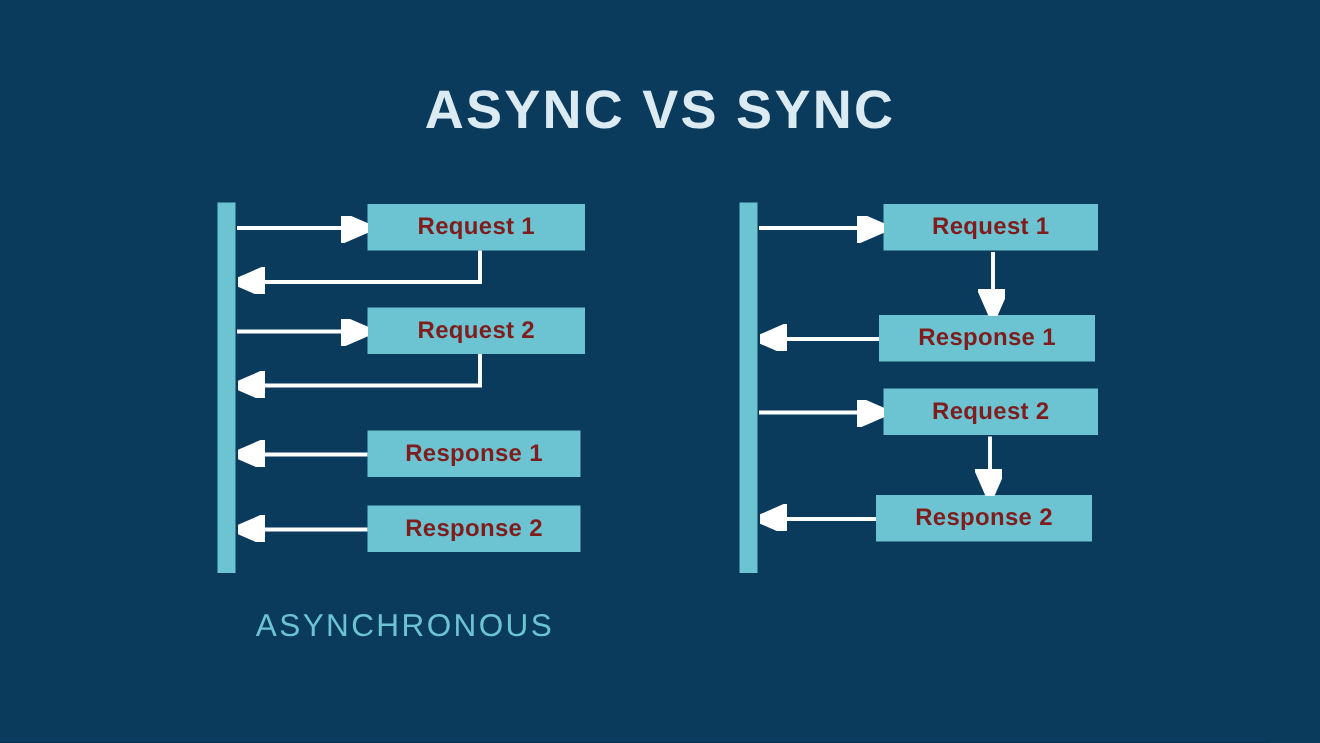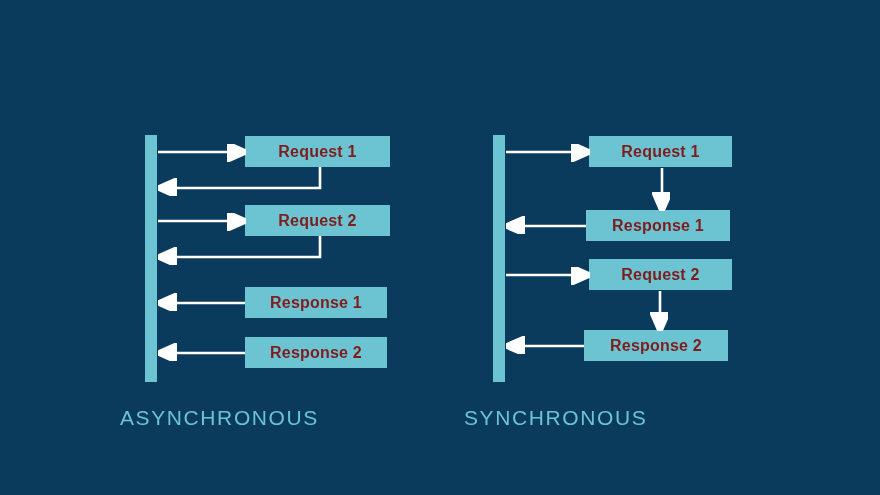--- a/index.html
+++ b/index.html
@@ -42,41 +42,42 @@
     align-items: center;
     justify-content: center;
     letter-spacing: 0.2px;
     box-sizing: border-box;
   }
   .caption {
     position: absolute;
     color: #6cc3d2;
     font-size: 21px;
     letter-spacing: 1.6px;
-    text-align: left;
+    text-align: center;
   }
   svg.overlay {
     position: absolute;
     left: 0;
     top: 0;
     width: 880px;
     height: 495px;
     pointer-events: none;
   }
   svg.overlay line, svg.overlay path {
     stroke: #ffffff;
     stroke-width: 2.6;
     fill: none;
   }
 </style>
 </head>
 <body>
 
 <div id="canvas">
 
+  <div id="title">ASYNC VS SYNC</div>
 
   <div class="lifeline" style="left:145px; top:135px; height:247px;"></div>
 
   <div class="msgbox" style="left:245px; top:136px; width:145px;">Request 1</div>
 
   <div class="msgbox" style="left:245px; top:205px; width:145px;">Request 2</div>
 
   <div class="msgbox" style="left:245px; top:287px; width:142px;">Response 1</div>
 
   <div class="msgbox" style="left:245px; top:337px; width:142px;">Response 2</div>
@@ -86,21 +87,20 @@
   <div class="lifeline" style="left:493px; top:135px; height:247px;"></div>
 
   <div class="msgbox" style="left:589px; top:136px; width:143px;">Request 1</div>
 
   <div class="msgbox" style="left:586px; top:210px; width:144px;">Response 1</div>
 
   <div class="msgbox" style="left:589px; top:259px; width:143px;">Request 2</div>
 
   <div class="msgbox" style="left:584px; top:330px; width:144px;">Response 2</div>
 
-  <div class="caption" style="left:464px; top:406px; width:300px;">SYNCHRONOUS</div>
 
   <svg class="overlay" viewBox="0 0 880 495" xmlns="http://www.w3.org/2000/svg">
     <defs>
       <marker id="ar-right" markerWidth="7" markerHeight="7" refX="6" refY="3.2" orient="auto" markerUnits="strokeWidth">
         <path d="M0,0.4 L6.4,3.2 L0,6 L1.6,3.2 Z" fill="#ffffff" stroke="none"></path>
       </marker>
       <marker id="ar-left" markerWidth="7" markerHeight="7" refX="6" refY="3.2" orient="auto" markerUnits="strokeWidth">
         <path d="M0,0.4 L6.4,3.2 L0,6 L1.6,3.2 Z" fill="#ffffff" stroke="none"></path>
       </marker>
       <marker id="ar-down" markerWidth="7" markerHeight="7" refX="6" refY="3.2" orient="auto" markerUnits="strokeWidth">

